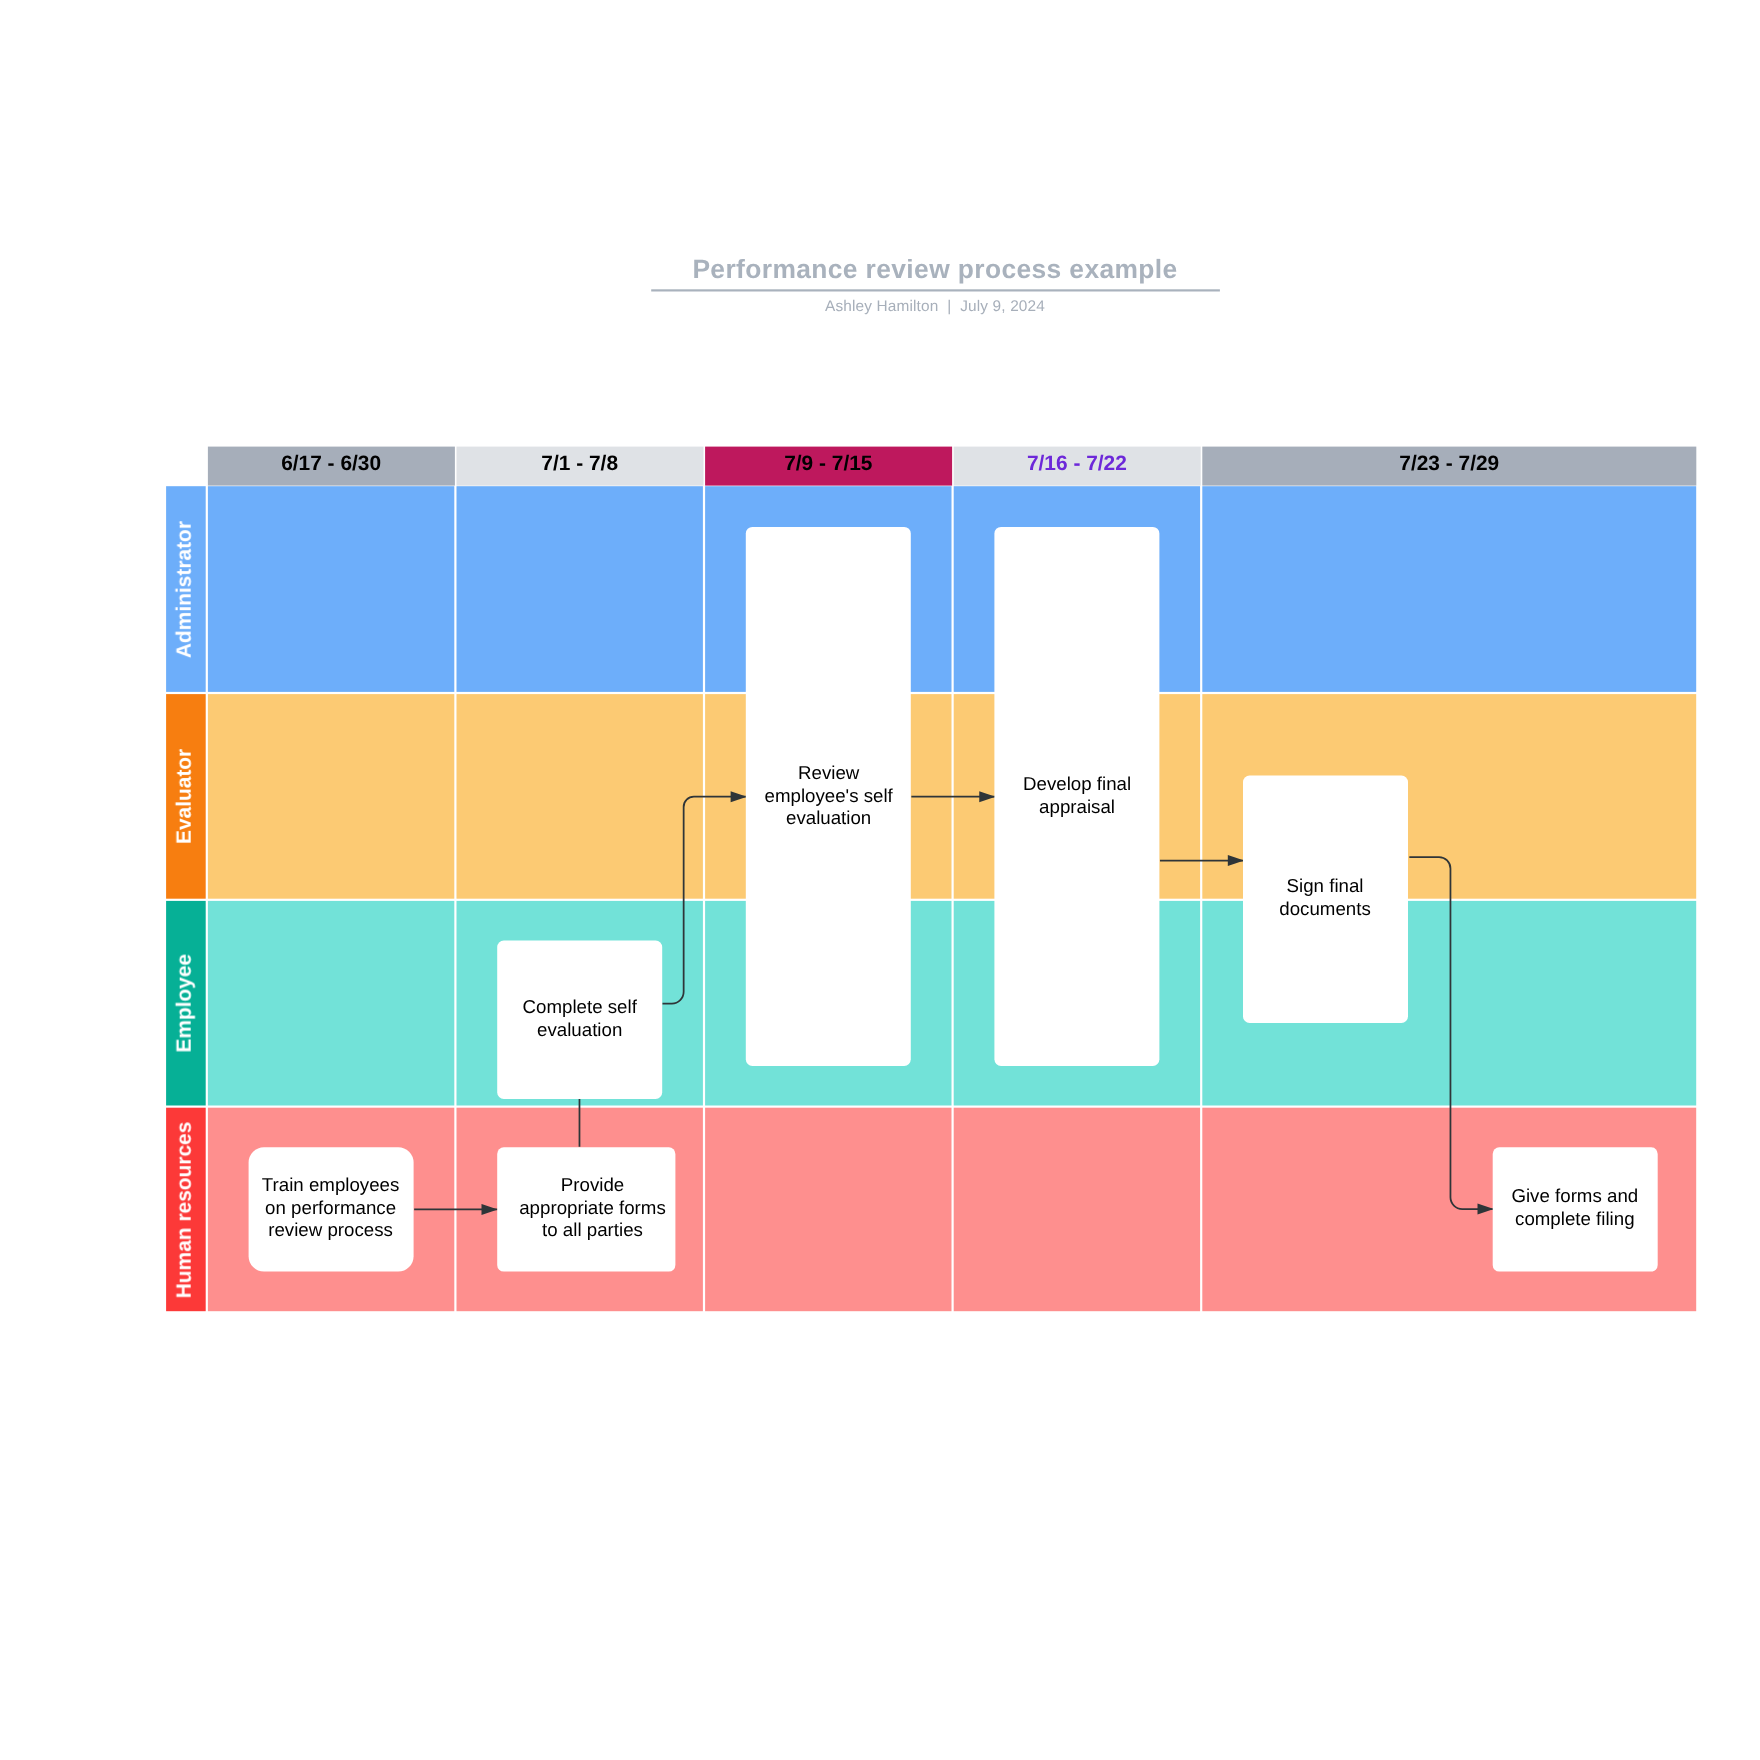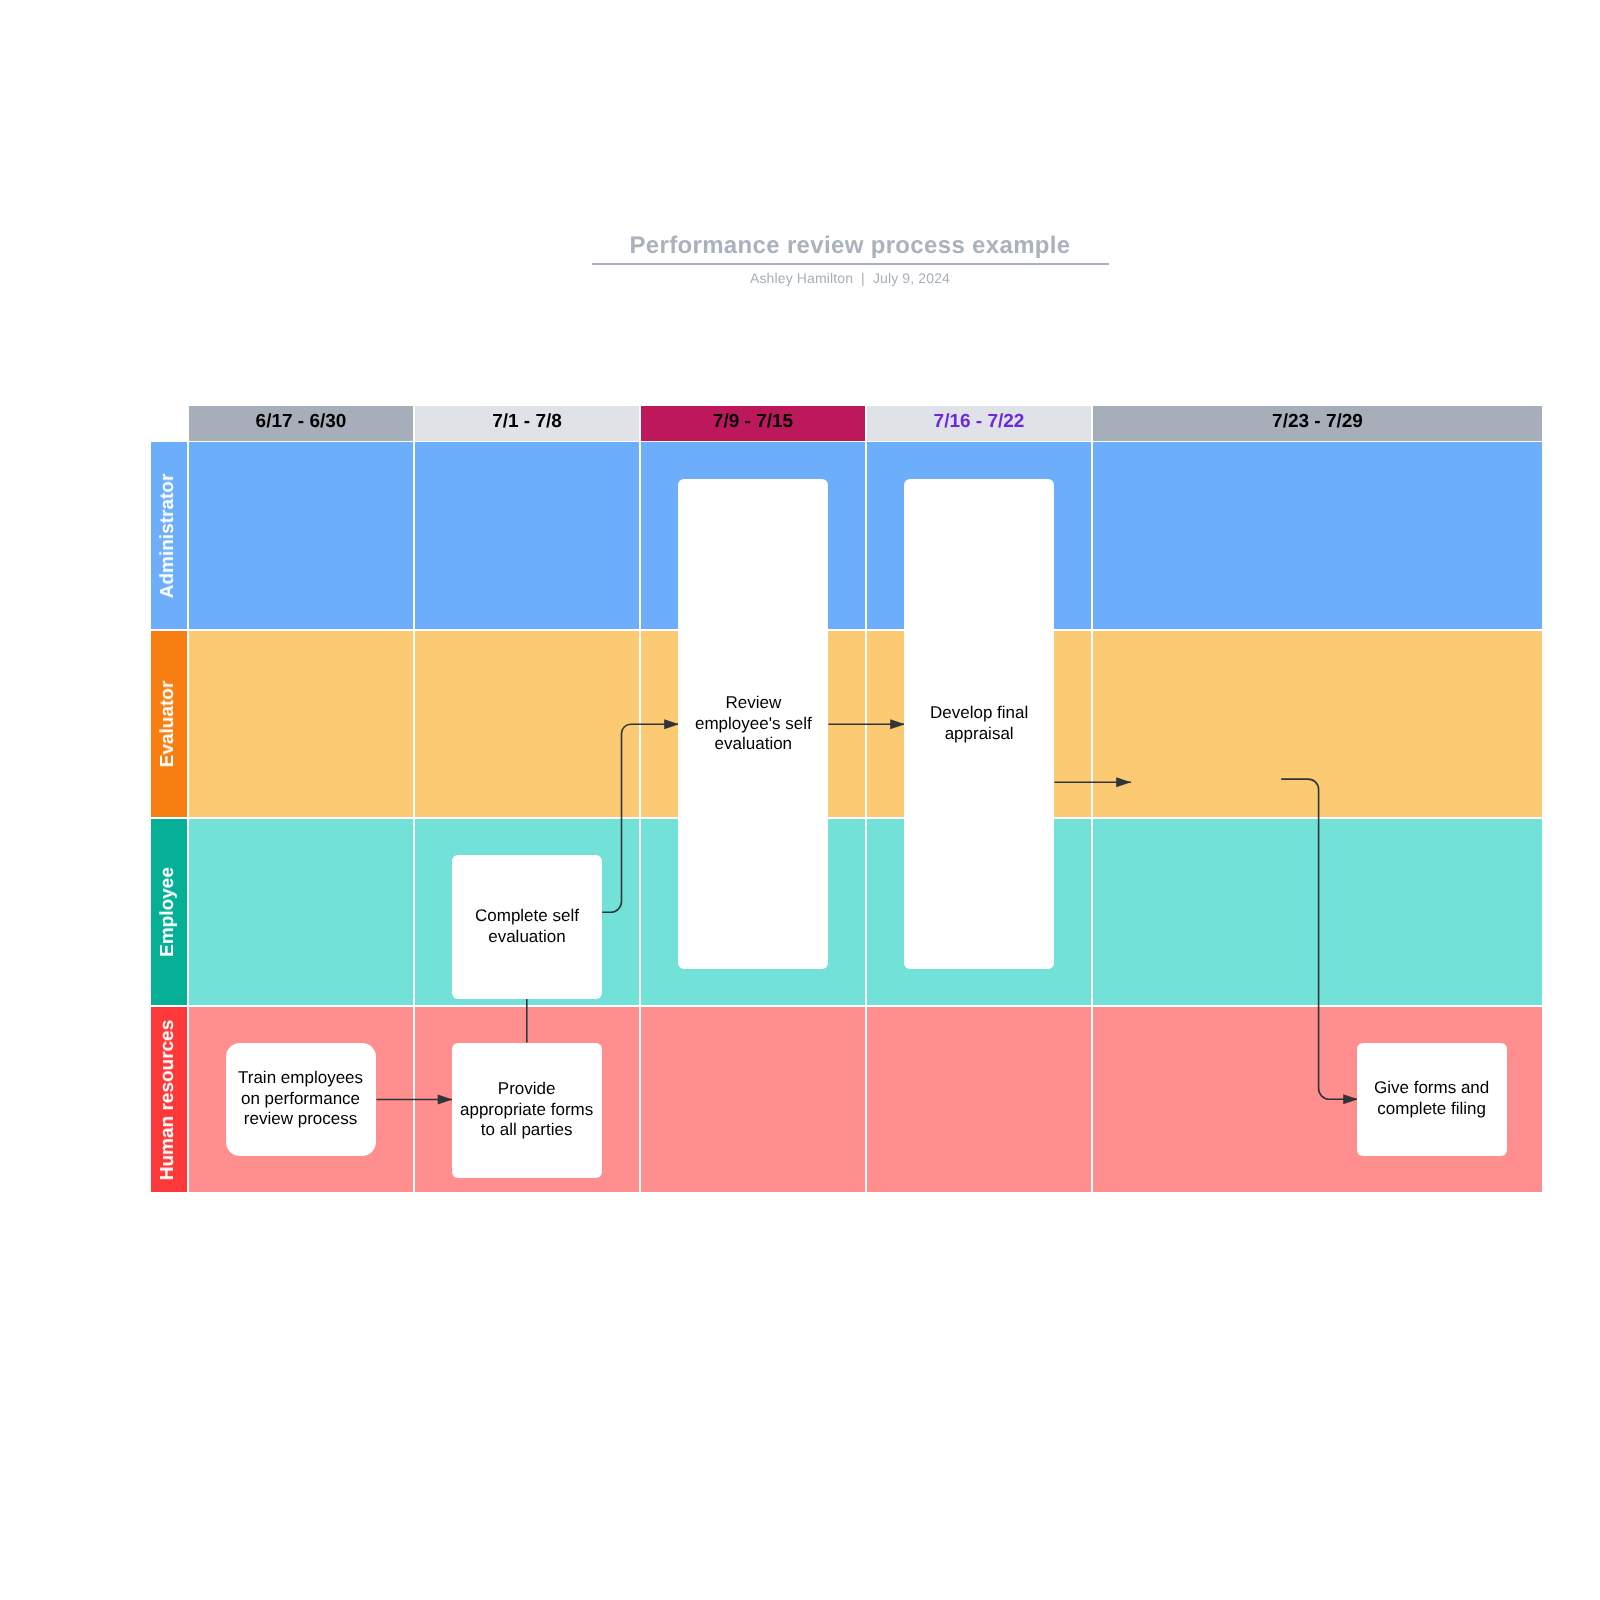--- a/index.html
+++ b/index.html
@@ -112,35 +112,39 @@
       <path d="M1054.5,782.3 L1131,782.3"></path>
       <path d="M1281.2,779.1 L1308.2,779.1 A10.4,10.4 0 0 1 1318.6,789.5 L1318.6,1088.5 A10.7,10.7 0 0 0 1329.3,1099.2 L1358,1099.2"></path>
     </g>
   </svg>
 
   <div class="task" style="left: 226px; top: 1043px; width: 150px; height: 113px; background: rgb(255, 255, 255); color: rgb(0, 0, 0); border-radius: 14px;">
     <span>Train employees
 on performance
 review process</span>
   </div>
-  <div class="task" style="left: 452px; top: 1043px; width: 150px; height: 135px; background: rgb(255, 255, 255); color: rgb(0, 0, 0);">
+  <div class="task" style="left: 452px; top: 1043px; width: 150px; height: 113px; background: rgb(255, 255, 255); color: rgb(0, 0, 0); padding-left: 12px;">
     <span>Provide
 appropriate forms
 to all parties</span>
   </div>
   <div class="task" style="left: 452px; top: 855px; width: 150px; height: 144px; background: rgb(255, 255, 255); color: rgb(0, 0, 0);">
     <span>Complete self
 evaluation</span>
   </div>
   <div class="task" style="left: 678px; top: 479px; width: 150px; height: 490px; background: rgb(255, 255, 255); color: rgb(0, 0, 0); justify-content: center;">
     <span>Review
 employee's self
 evaluation</span>
   </div>
   <div class="task" style="left: 904px; top: 479px; width: 150px; height: 490px; background: rgb(255, 255, 255); color: rgb(0, 0, 0);">
     <span>Develop final
 appraisal</span>
   </div>
+  <div class="task" style="left: 1130px; top: 705px; width: 150px; height: 225px; background: rgb(255, 255, 255); color: rgb(0, 0, 0);">
+    <span>Sign final
+documents</span>
+  </div>
   <div class="task" style="left: 1357px; top: 1043px; width: 150px; height: 113px; background: rgb(255, 255, 255); color: rgb(0, 0, 0);">
     <span>Give forms and
 complete filing</span>
   </div>
 </div>
 
 </body></html>

